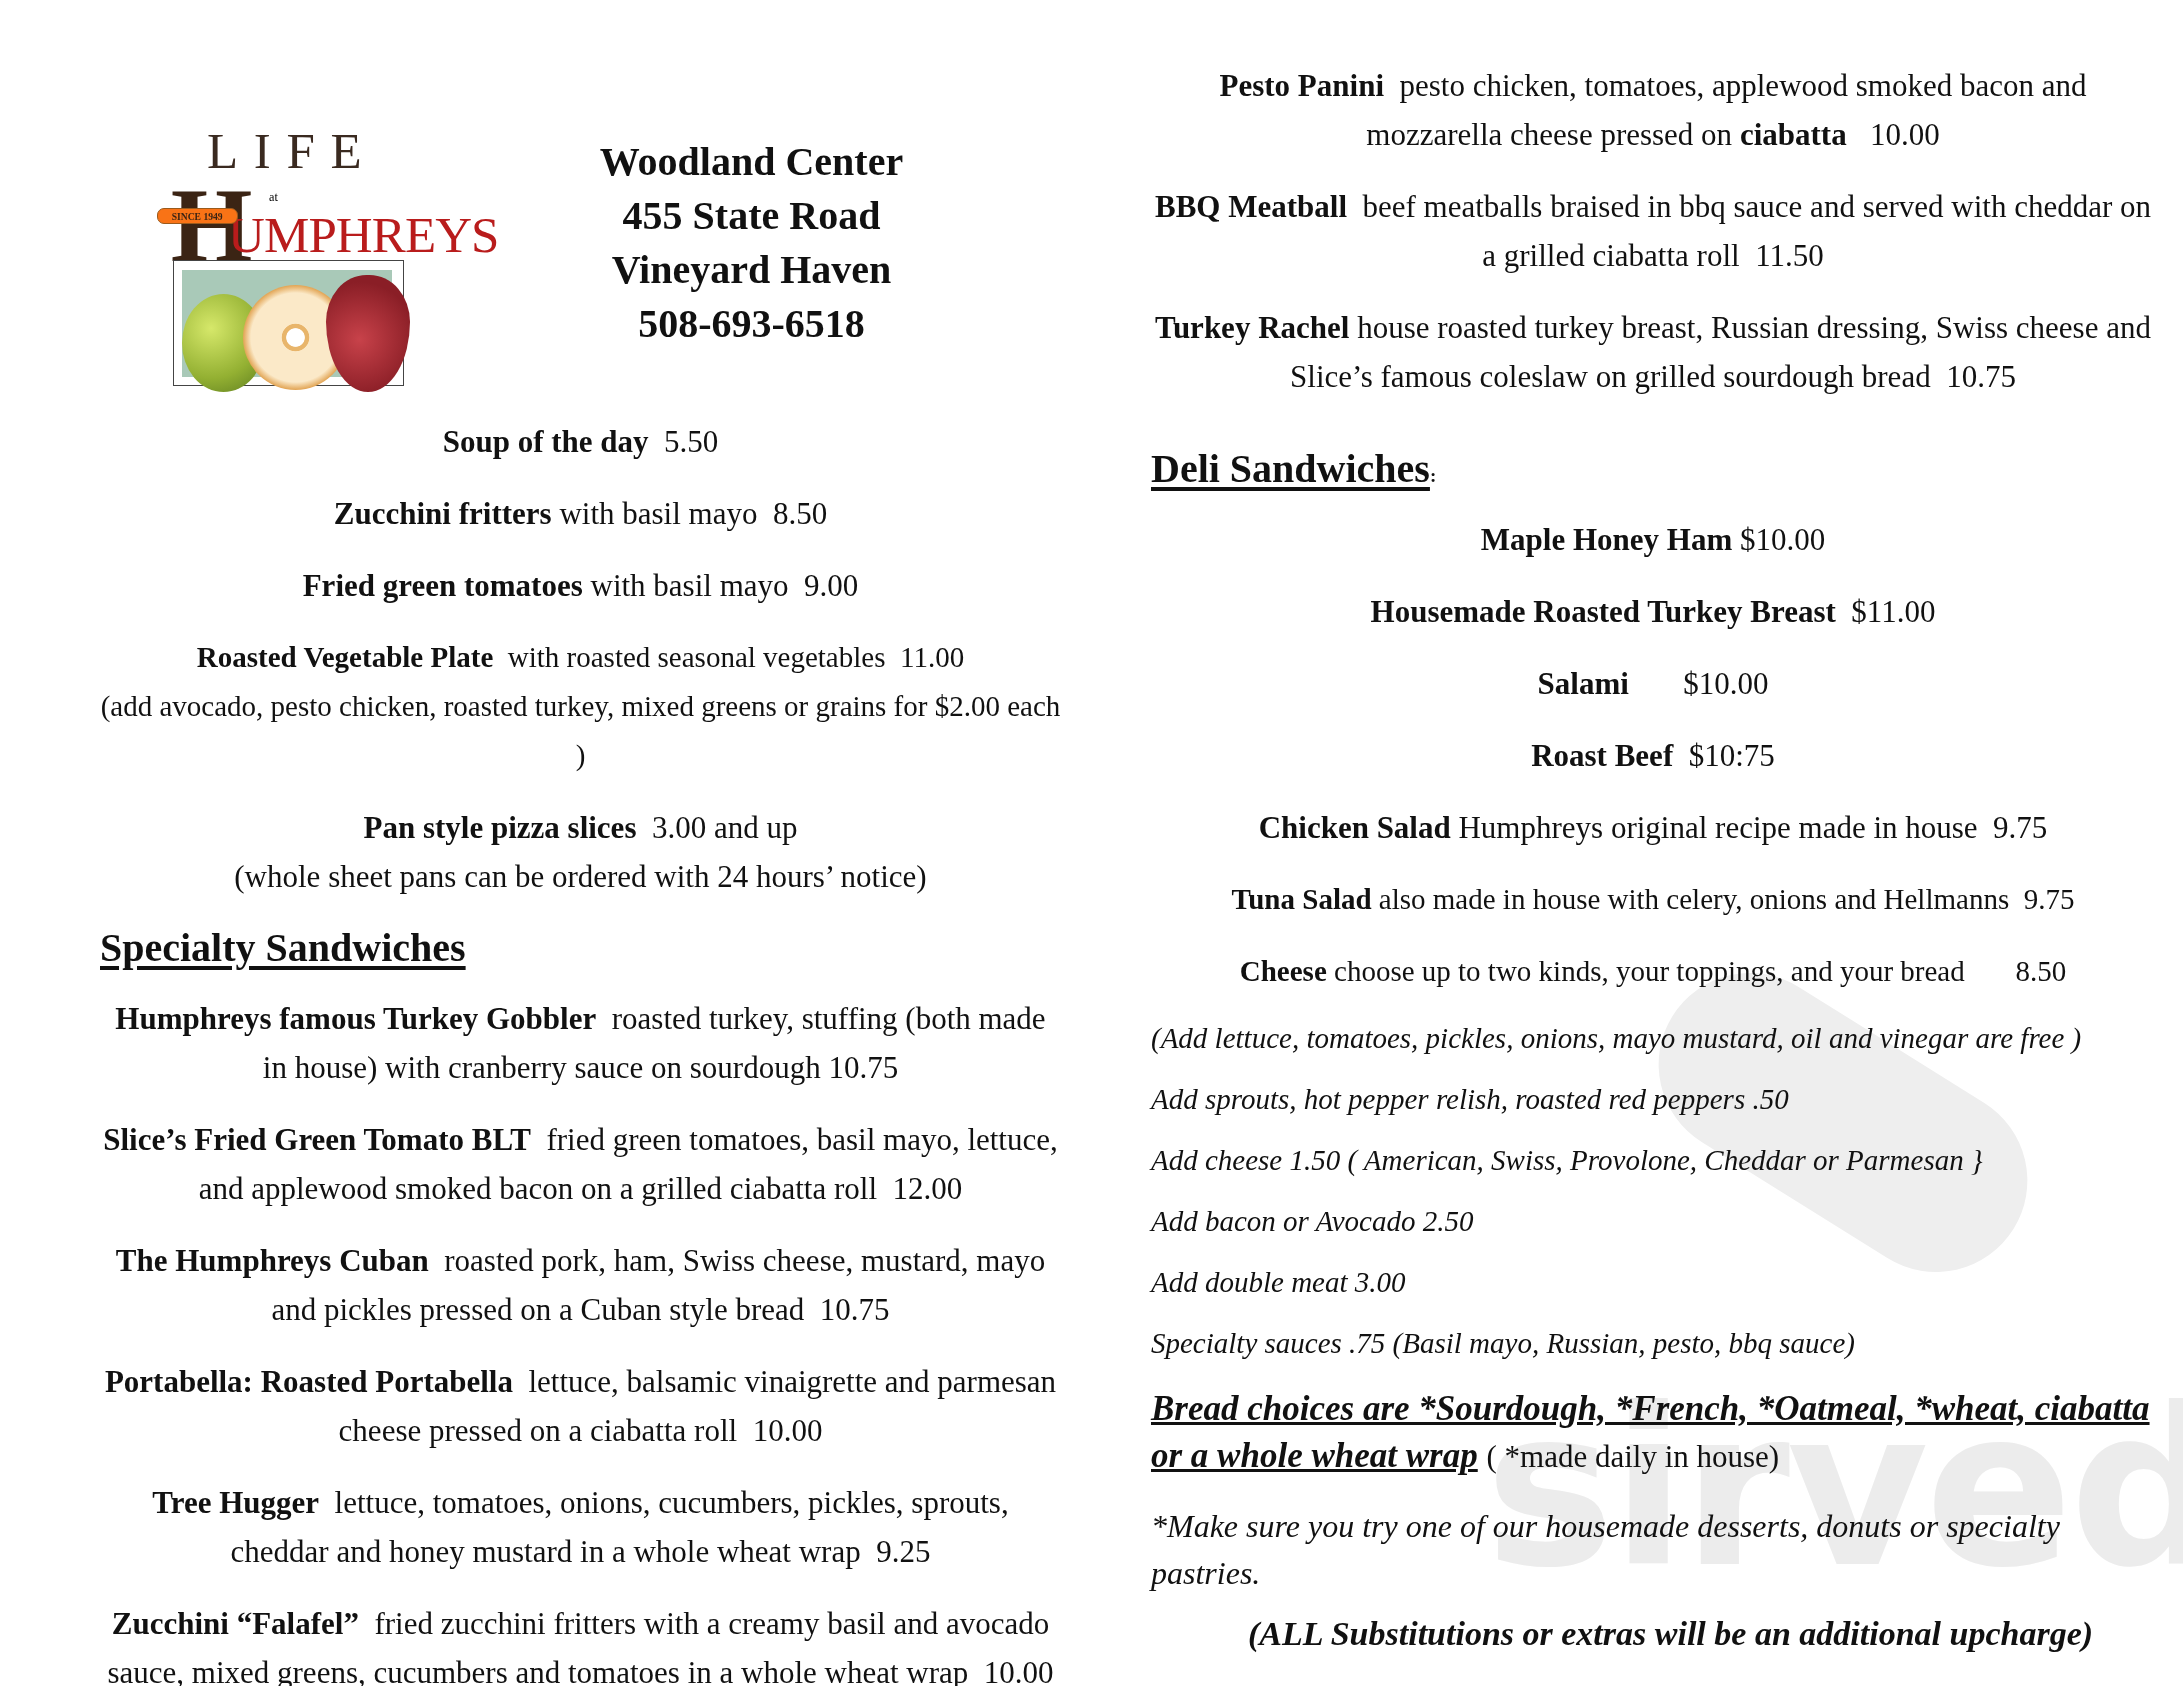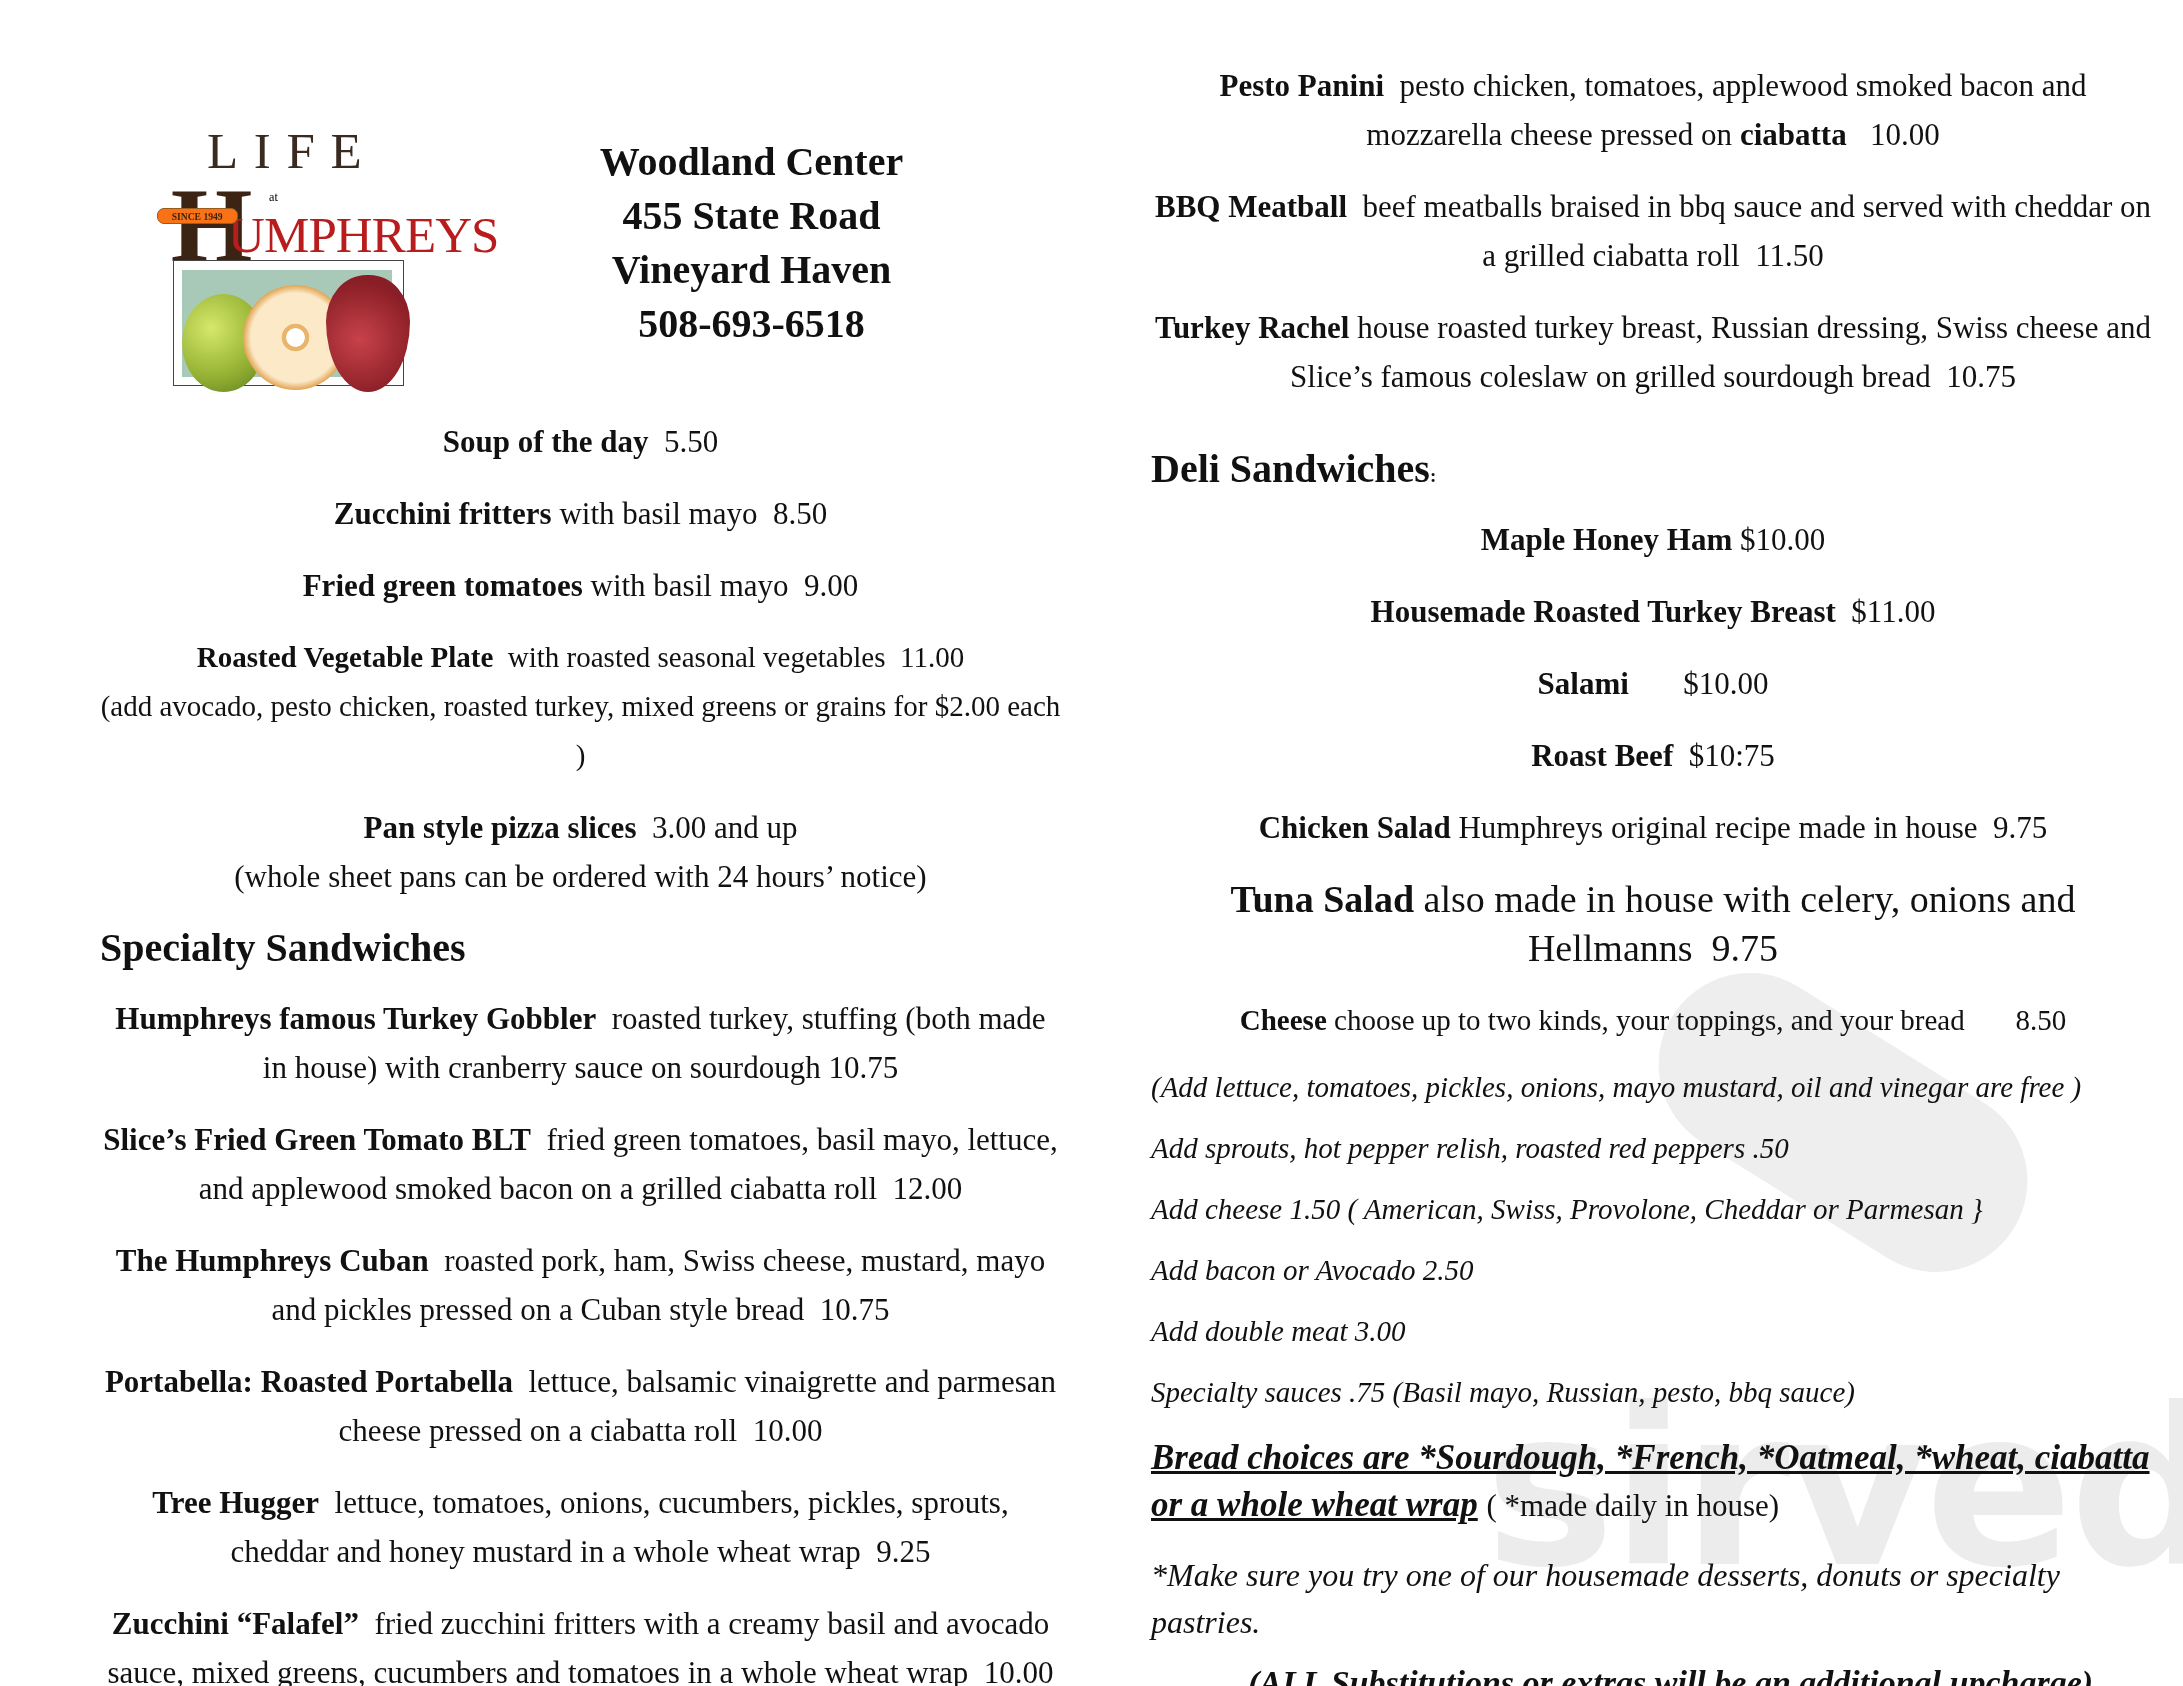--- a/index.html
+++ b/index.html
@@ -15,21 +15,21 @@
   .logo .umph { position:absolute; left:73px; top:84px; font-size:51px; color:#b91c1c; letter-spacing:-0.9px; }
   .logo .since { position:absolute; left:1.7px; top:86px; background:#f97316; color:#3b2414; font-size:9.6px; font-weight:bold; padding:1.7px 14px; border-radius:7px; border:0.9px solid #9a5a1c; }
   .logo .frame { position:absolute; left:17.5px; top:138px; width:229px; height:124px; border:1.7px solid #444; background:#fff; }
   .logo .bg { position:absolute; left:8.7px; top:8.7px; width:210px; height:107px; background:#a9c9b8; }
   .logo .tomato { position:absolute; left:0px; top:24.5px; width:83px; height:98px; border-radius:50%; background:radial-gradient(circle at 35% 35%, #d6e86a, #93b032 60%, #5a7a1e); }
   .logo .donut { position:absolute; left:61px; top:15.7px; width:105px; height:105px; border-radius:50%; background:radial-gradient(circle, #fff 0 12%, #e8b56b 13% 18%, #fbe9c8 19% 60%, #e3a85a 70%); }
   .logo .pear { position:absolute; left:144px; top:5.2px; width:84px; height:117px; border-radius:48% 48% 50% 50% / 40% 40% 60% 60%; background:radial-gradient(circle at 40% 55%, #c8424a, #8a1e26 70%); }
   .address { position:absolute; left:533px; top:135px; width:437px; text-align:center; font-size:40px; font-weight:bold; line-height:54px; }
   .item { font-size:31px; line-height:49px; margin-bottom:23px;text-align:center; }
   .item b { font-weight:bold; }
-  .section-title { font-size:40px; font-weight:bold; text-underline-offset:5.2px; margin:15.7px 0 23px; }
+  .section-title { font-size:40px; font-weight:bold; text-decoration:underline; text-underline-offset:5.2px; margin:15.7px 0 23px; }
   .ital { font-style:italic; font-size:29px; line-height:38px; margin-bottom:23px; }
   .bread { font-size:35px; line-height:47px; margin-bottom:23px; }
   .bread .u { font-weight:bold; font-style:italic; text-decoration:underline; }
   .bread .n { font-size:31px; }
   .desserts { font-style:italic; font-size:32px; line-height:47px; margin-bottom:17.5px; }
   .note { font-style:italic; font-weight:bold; font-size:34px; text-align:center; padding-left:35px; }
   .wm { position:absolute; color:#ececec; pointer-events:none; }
   .wm-text { left:1485px; top:1380px; font-family:"DejaVu Sans","Liberation Sans",sans-serif; font-weight:bold; font-size:218px; letter-spacing:-3.5px; line-height:1; }
   .wm-knife { left:1642px; top:1031px; width:402px; height:183px; border-radius:92px; background:#eeeeee; transform:rotate(32deg); }
 </style>
@@ -125,21 +125,21 @@
   </div>
   <div class="item">
     <b>Salami</b>&nbsp;&nbsp;&nbsp;&nbsp;&nbsp;&nbsp; <span>$10.00</span>
   </div>
   <div class="item">
     <b>Roast Beef</b>&nbsp; <span>$10:75</span>
   </div>
   <div class="item">
     <b>Chicken Salad</b> <span>Humphreys original recipe made in house</span>&nbsp; <span>9.75</span>
   </div>
-  <div class="item" style="font-size:38px;margin-top:20px;">
+  <div class="item" style="font-size:29px;margin-top:20px;">
     <b>Tuna Salad</b> <span>also made in house with celery, onions and Hellmanns</span>&nbsp; <span>9.75</span>
   </div>
   <div class="item" style="font-size:29px;">
     <b>Cheese</b> <span>choose up to two kinds, your toppings, and your bread</span>&nbsp;&nbsp;&nbsp;&nbsp;&nbsp;&nbsp; <span>8.50</span>
   </div>
 
   <div class="ital">(Add lettuce, tomatoes, pickles, onions, mayo mustard, oil and vinegar are free )</div>
   <div class="ital">Add sprouts, hot pepper relish, roasted red peppers  .50</div>
   <div class="ital">Add cheese 1.50 ( American, Swiss, Provolone, Cheddar or Parmesan }</div>
   <div class="ital">Add bacon or Avocado 2.50</div>

